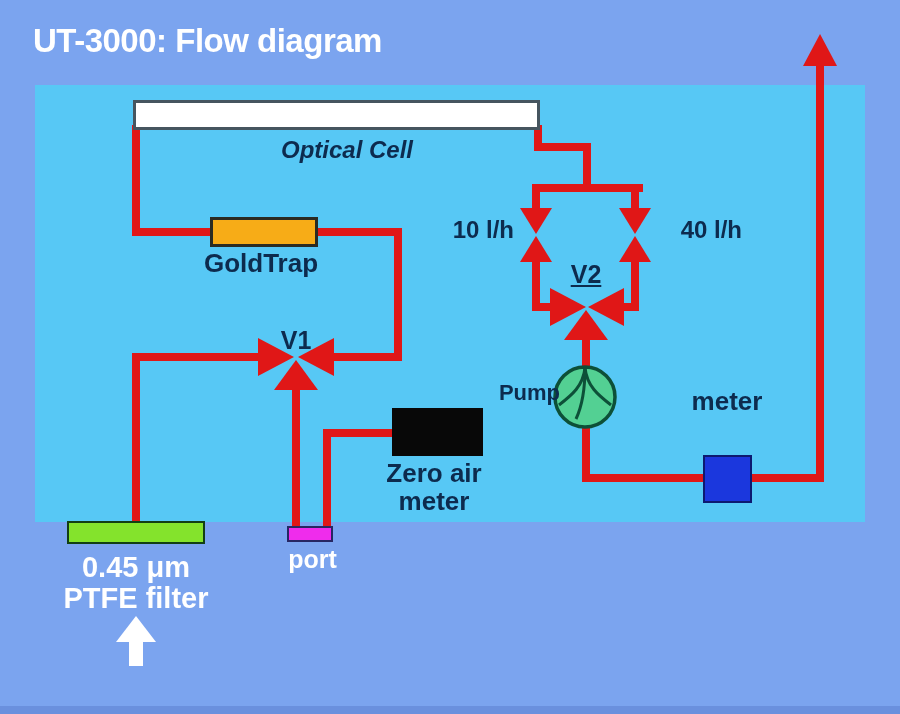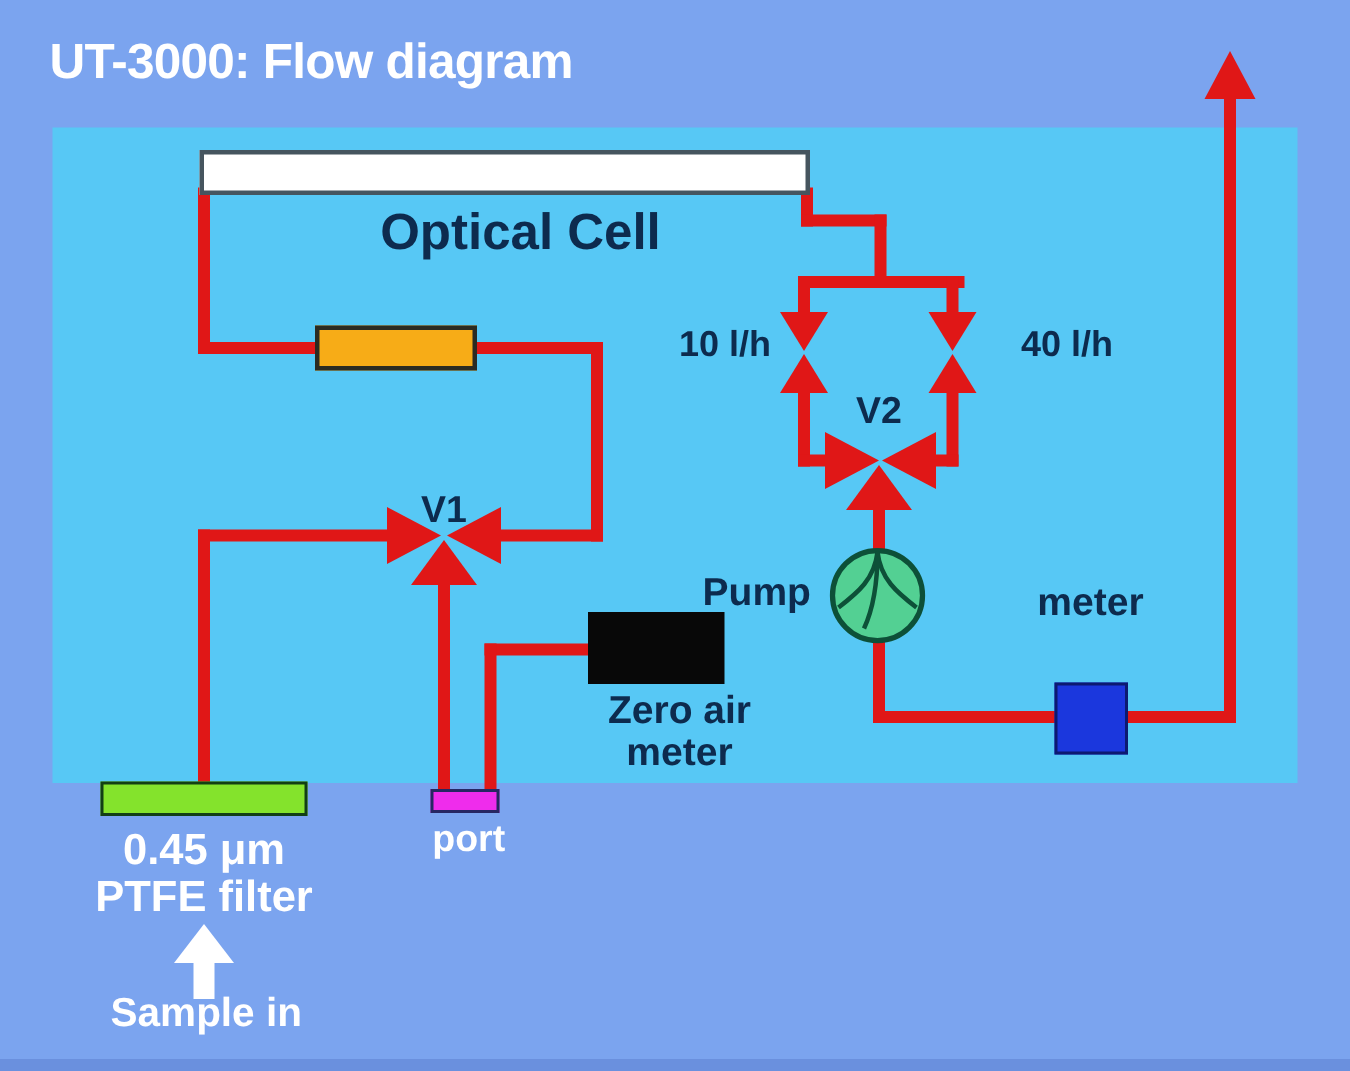--- a/index.html
+++ b/index.html
@@ -124,40 +124,40 @@
       <circle cx="33" cy="33" r="30" style="fill:var(--pump-green,#53d093); stroke:var(--pump-border,#0d5038); stroke-width:3.5;"></circle>
       <path d="M33 4 C 31 22, 20 31, 7 41" style="stroke:var(--pump-border,#0d5038); stroke-width:3; fill:none;"></path>
       <path d="M33 4 C 35 22, 46 31, 59 41" style="stroke:var(--pump-border,#0d5038); stroke-width:3; fill:none;"></path>
       <path d="M33 4 C 33 20, 31 40, 24 55" style="stroke:var(--pump-border,#0d5038); stroke-width:3; fill:none;"></path>
     </svg>
   </div>
 
   <div class="tri tri-up-white" style="left:116px;top:616px;"></div>
   <div class="sample-shaft"></div>
 
-  <div class="lbl" style="left:237px;top:137px;width:220px;font-size:34px;">Optical Cell</div>
+  <div class="lbl" style="left:237px;top:137px;width:220px;font-size:24px;font-style:italic;">Optical Cell</div>
+  <div class="lbl" style="left:186px;top:250px;width:150px;font-size:26px;">GoldTrap</div>
   <div class="lbl" style="left:266px;top:307px;width:60px;font-size:25px;margin-top:20px;">V1</div>
-  <div class="lbl" style="left:556px;top:261px;width:60px;font-size:25px;">V2</div>
+  <div class="lbl" style="left:556px;top:261px;width:60px;font-size:25px;text-decoration:underline;">V2</div>
   <div class="lbl" style="left:438px;top:217px;width:76px;font-size:24px;text-align:right;">10 l/h</div>
   <div class="lbl" style="left:652px;top:217px;width:90px;font-size:24px;text-align:right;">40 l/h</div>
-  <div class="lbl" style="left:462px;top:381px;width:85px;font-size:26px;text-align:center;">Pump</div>
+  <div class="lbl" style="left:475px;top:381px;width:85px;font-size:22px;text-align:right;">Pump</div>
 
   <div class="lbl" style="left:652px;top:388px;width:150px;font-size:26px;">
     <div>meter</div>
   </div>
 
-  <div class="lbl" style="left:393px;top:460px;width:120px;font-size:26px;">
+  <div class="lbl" style="left:374px;top:460px;width:120px;font-size:26px;">
     <div>Zero air</div>
     <div>meter</div>
   </div>
 
   <div class="lbl white" style="left:58px;top:552px;width:156px;font-size:29px;">
     <div>0.45 μm</div>
     <div>PTFE filter</div>
   </div>
 
   <div class="lbl white" style="left:240px;top:546px;width:145px;font-size:25px;">
     <div>port</div>
   </div>
 
-  <div class="lbl white" style="left:55px;top:661px;width:165px;font-size:27px;">Sample in</div>
 
 </div>
 
 </body></html>

